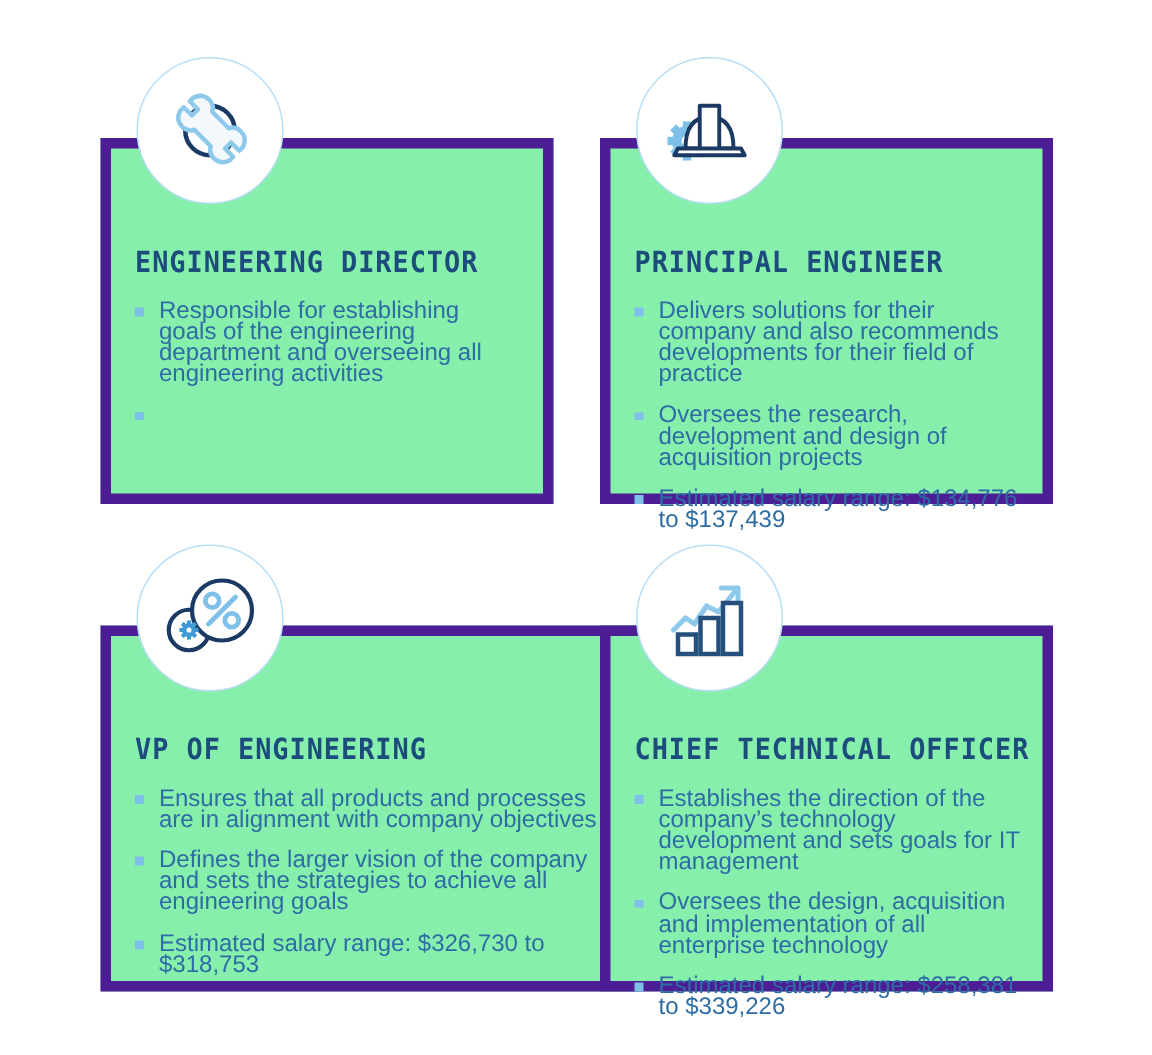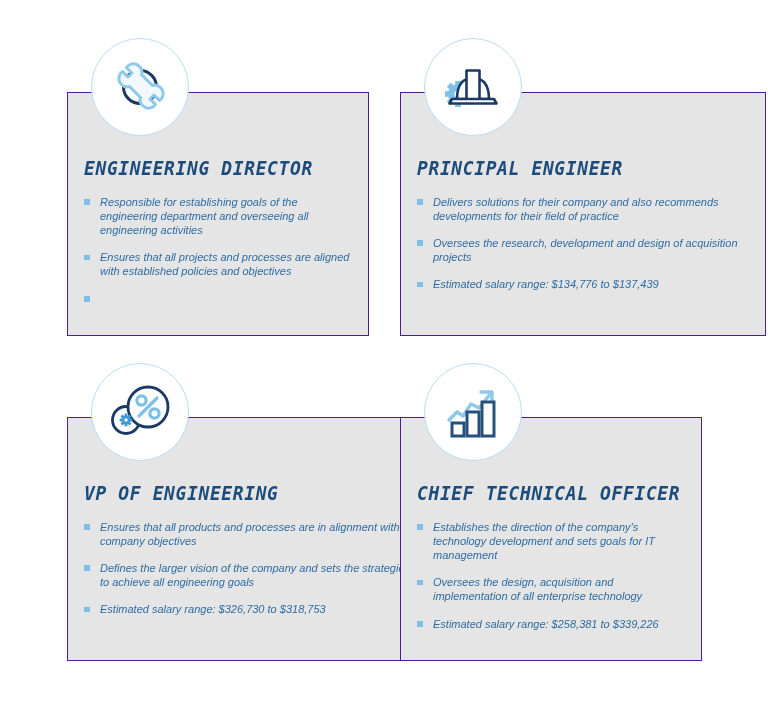--- a/index.html
+++ b/index.html
@@ -17,26 +17,25 @@
   .board {
     position: relative;
     width: 768px;
     height: 703px;
   }
 
   
   .card {
     position: absolute;
     box-sizing: border-box;
-    background: #e5e5e5;
-    border: 1px solid #4c1d95;
-    font-style: italic;
+    background: #86efac;
+    border: 7px solid #4c1d95;
   }
   .card.c1 { left: 67px;  top: 92px;  width: 302px; height: 244px; }
-  .card.c2 { left: 400px; top: 92px;  width: 366px; height: 244px; }
+  .card.c2 { left: 400px; top: 92px;  width: 302px; height: 244px; }
   .card.c3 { left: 67px;  top: 417px; width: 358px; height: 244px; }
   .card.c4 { left: 400px; top: 417px; width: 302px; height: 244px; padding-left: 20px; }
 
   
   .badge {
     position: absolute;
     width: 98px;
     height: 98px;
     border-radius: 50%;
     background: #ffffff;
@@ -76,21 +75,21 @@
   ul.bullets {
     list-style: none;
     margin: 0;
     padding: 0;
   }
   ul.bullets li {
     position: relative;
     padding-left: 16px;
     margin-bottom: 13px;
     color: #2e6ca4;
-    font-size: 11px;
+    font-size: 16px;
     line-height: 14.2px;
     font-family: "Liberation Sans", sans-serif;
   }
   ul.bullets li:last-child { margin-bottom: 0; }
   ul.bullets li .sq {
     position: absolute;
     left: 0;
     top: 4.5px;
     width: 5.5px;
     height: 5.5px;
@@ -105,21 +104,20 @@
   <div class="card c1">
     <div class="card-body">
       <h2 class="card-title">ENGINEERING DIRECTOR</h2>
       <ul class="bullets">
         <li>
           <span class="sq"></span>
           <span>Responsible for establishing goals of the engineering department and overseeing all engineering activities</span>
         </li>
         <li>
           <span class="sq"></span>
-          <span>Ensures that all projects and processes are aligned with established policies and objectives</span>
         </li>
         <li>
           <span class="sq"></span>
         </li>
       </ul>
     </div>
   </div>
 
   <div class="badge b1">
     <span>

